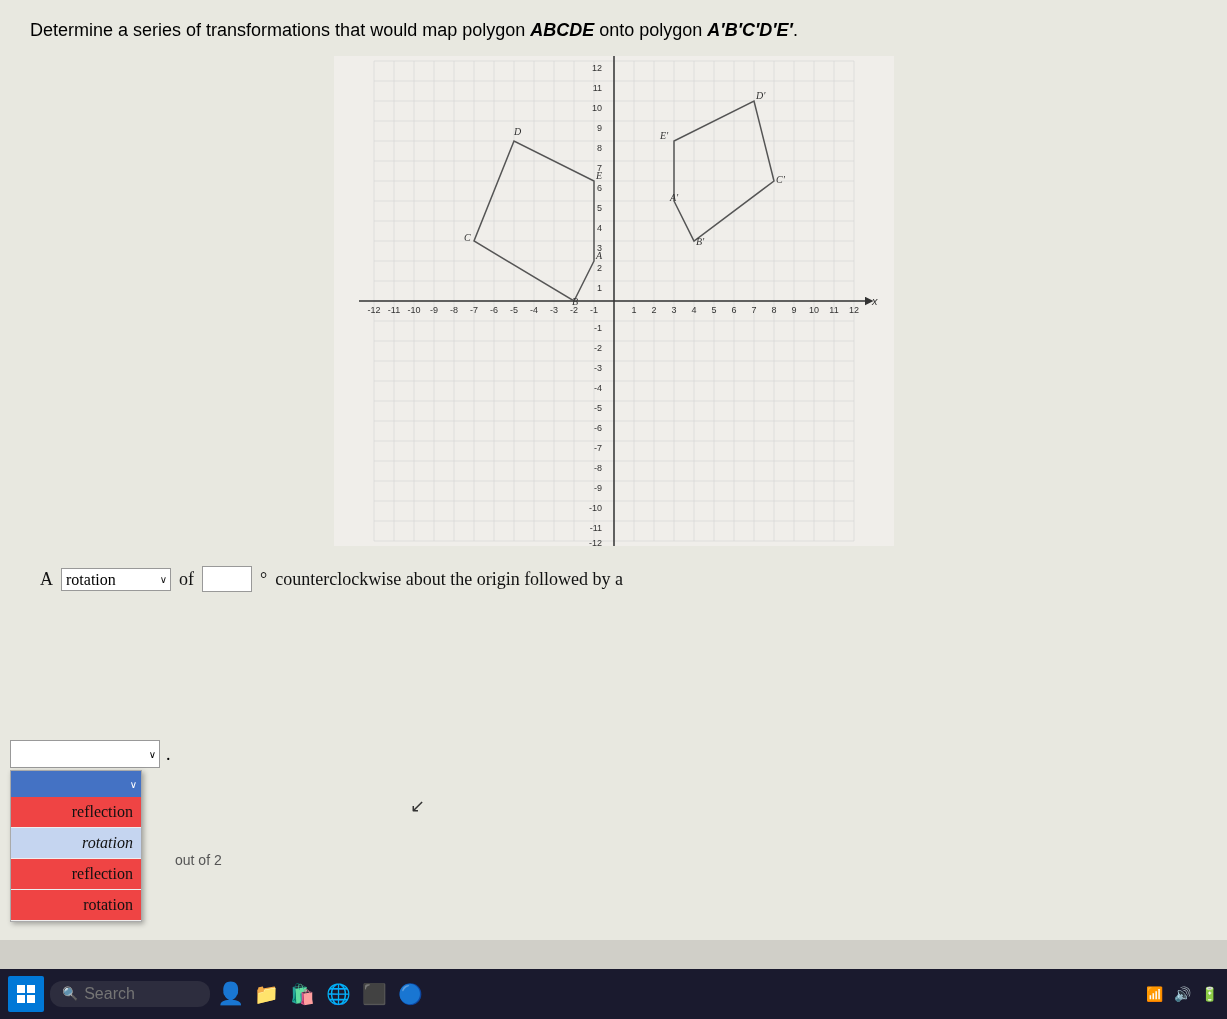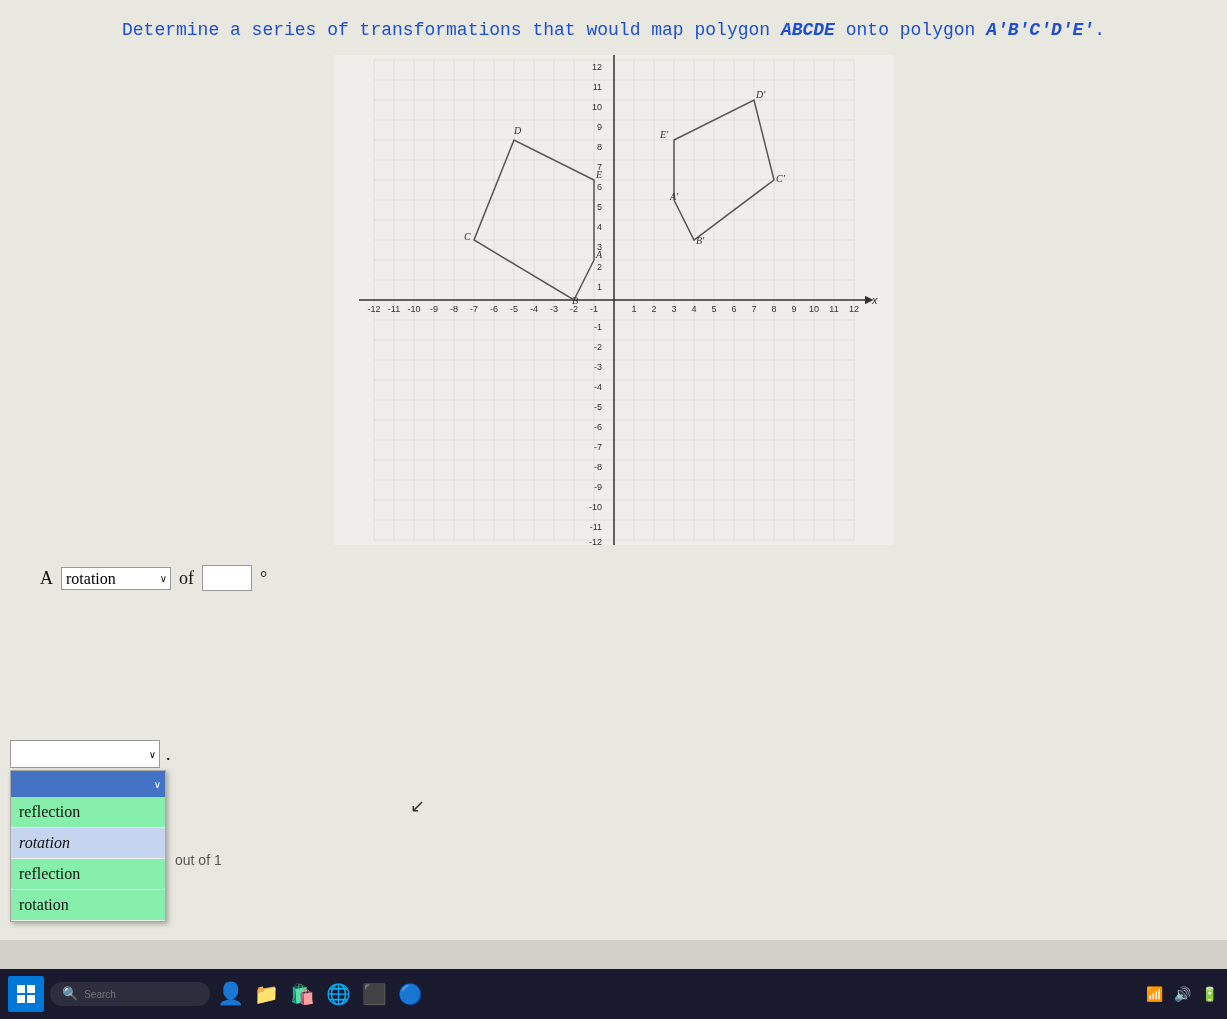--- a/index.html
+++ b/index.html
@@ -18,24 +18,23 @@
       margin: 0;
       padding: 20px 30px 10px 30px;
       width: 100%;
       height: 940px;
       position: relative;
     }
 
     
     .question-text {
       font-size: 18px;
-      color: #1d4ed8;
+      color: #000000;
       margin-bottom: 15px;
-      font-family: Liberation Mono, monospace;
-      text-align: center;
+      font-family: Liberation Sans, sans-serif;
     }
 
     .question-text em {
       font-style: italic;
       font-weight: bold;
     }
 
     
     .graph-container {
       display: flex;
@@ -88,25 +87,26 @@
       width: 50px;
       height: 26px;
       font-size: 14px;
     }
 
     
     .dropdown-popup {
       position: absolute;
       left: 10px;
       top: 770px;
-      width: 156px;
-      background: #86efac;
+      width: 132px;
+      background: #ef4444;
       border: 1px solid #aaa;
       z-index: 100;
       box-shadow: 2px 2px 5px rgba(0,0,0,0.3);
+      text-align: right;
     }
 
     .dropdown-popup-header {
       background: #4472c4;
       height: 26px;
       display: flex;
       align-items: center;
       padding-left: 4px;
     }
 
@@ -388,20 +388,21 @@
       <select class="dropdown-select">
         <option value="rotation" selected="">rotation</option>
         <option value="reflection">reflection</option>
         <option value="translation">translation</option>
         <option value="dilation">dilation</option>
       </select>
     </div>
     <span>of</span>
     <input type="text" class="degree-input" value="" style="">
     <span>°</span>
+    <span>counterclockwise about the origin followed by a</span>
   </div>
 
   <div style="position:absolute; left:10px; top:740px; display:flex; align-items:center; gap:6px;">
     <div class="dropdown-wrapper">
       <select class="dropdown-select" style="min-width:150px; height:28px;">
         <option value=""></option>
         <option value="reflection">reflection</option>
         <option value="rotation">rotation</option>
         <option value="translation">translation</option>
         <option value="dilation">dilation</option>
@@ -414,37 +415,37 @@
     <div class="dropdown-popup-header">
     </div>
     <div class="dropdown-item">reflection</div>
     <div class="dropdown-item" style="background:#c5d5f0; font-style:italic;">rotation</div>
     <div class="dropdown-item">reflection</div>
     <div class="dropdown-item">rotation</div>
   </div>
 
   <div class="cursor-arrow">↙</div>
 
-  <div class="out-of-text">out of 1</div>
+  <div class="out-of-text">out of 2</div>
 
 </div>
 
 <div class="taskbar">
   <div class="taskbar-start">
     <div class="taskbar-start-grid">
       <div></div>
         <div></div>
         <div></div>
         <div></div>
     </div>
   </div>
 
   <div class="taskbar-search">
     <span style="color:#aaa; font-size:13px;">🔍</span>
-    <input type="text" style="background: transparent; border: none; color: rgb(204, 204, 204); font-size: 10px; outline: none; width: 80px;" placeholder="Search">
+    <input type="text" style="background: transparent; border: none; color: rgb(204, 204, 204); font-size: 16px; outline: none; width: 80px;" placeholder="Search">
   </div>
 
   <div class="taskbar-icon" style="font-size:22px;">👤</div>
   <div class="taskbar-icon" style="font-size:20px;">📁</div>
   <div class="taskbar-icon" style="font-size:20px;">🛍️</div>
   <div class="taskbar-icon" style="font-size:20px; color:#0095ff;">🌐</div>
   <div class="taskbar-icon" style="font-size:20px;">⬛</div>
   <div class="taskbar-icon" style="font-size:20px;">🔵</div>
 
   <div class="taskbar-right">

